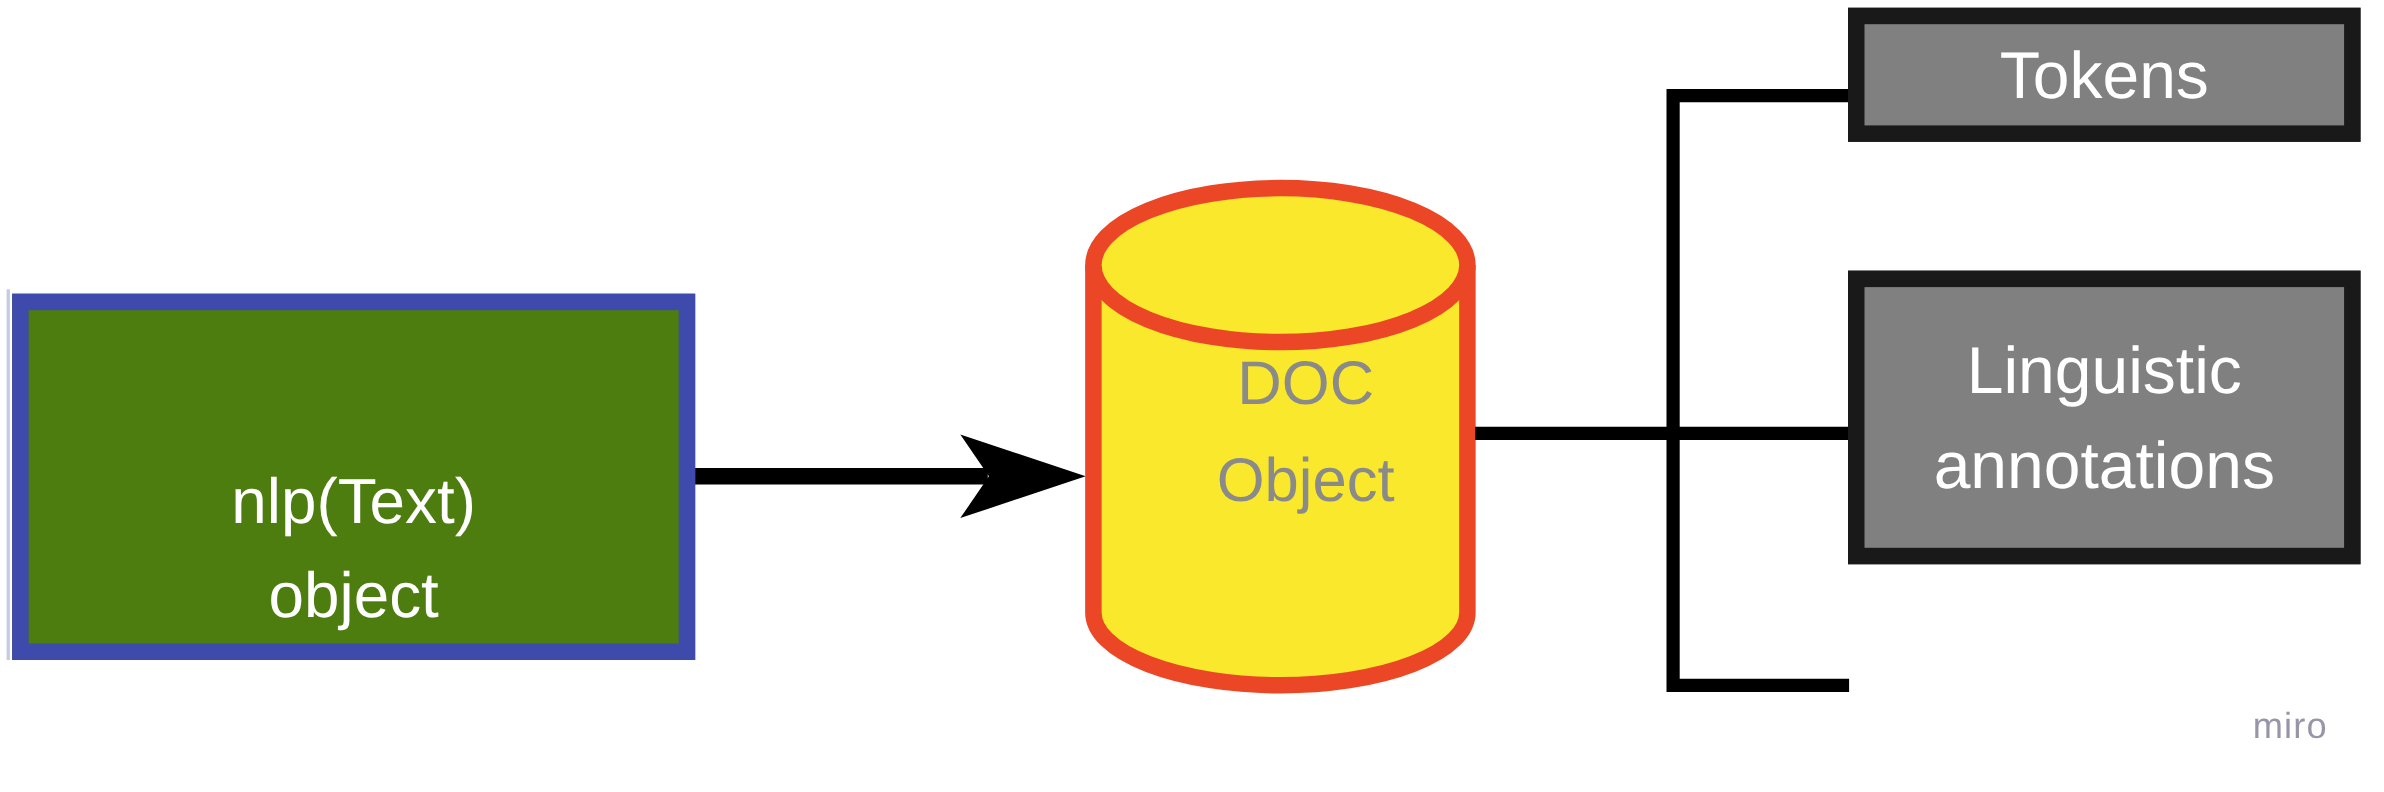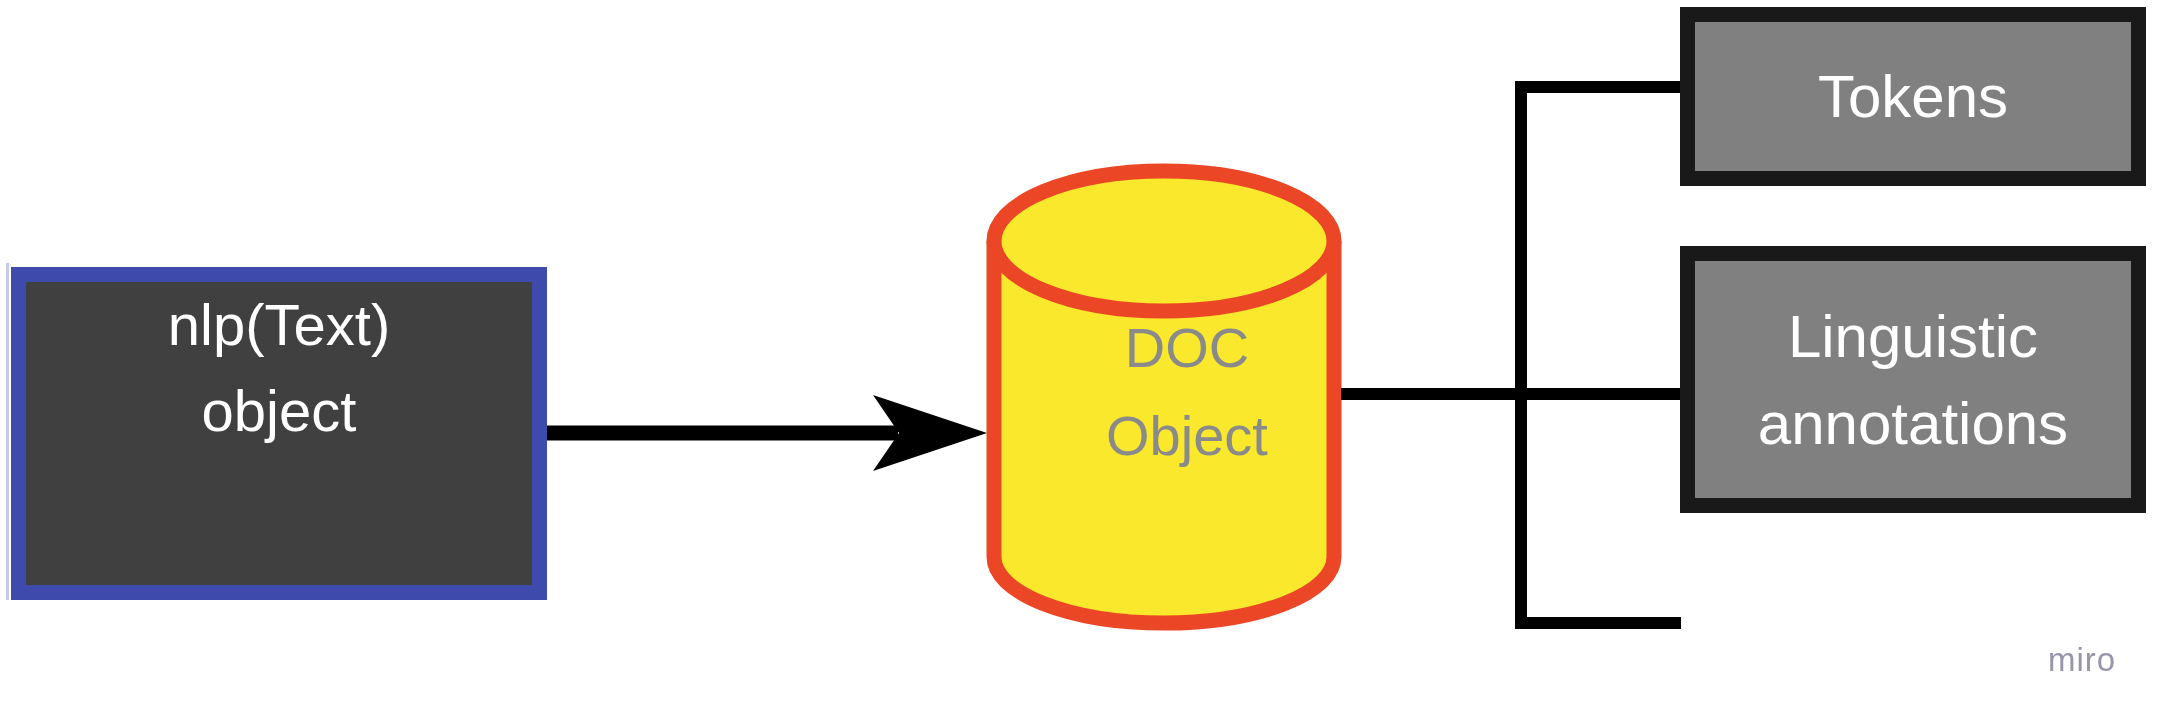--- a/index.html
+++ b/index.html
@@ -25,26 +25,26 @@
   .edge-artifact {
     position: absolute;
     left: 6px; top: 263px;
     width: 3px; height: 337px;
     background: rgba(150,160,205,0.55);
   }
   
   .input-box {
     position: absolute;
     left: 11px; top: 267px;
-    width: 536px; height: 333px;
+    width: 621px; height: 333px;
     box-sizing: border-box;
-    background: #404040;
+    background: #4d7c0f;
     border: 15px solid #3e4aac;
     display: flex;
-    align-items: flex-start;
+    align-items: flex-end;
     justify-content: center;
   }
   .input-box .label {
     color: #ffffff;
     font-size: 58px;
     line-height: 86px;
     text-align: center;
     white-space: pre-line;
   }
   
@@ -76,21 +76,21 @@
     display: flex;
     align-items: center;
     justify-content: center;
   }
   .output-box .label {
     color: #ffffff;
     font-size: 60px;
     line-height: 87px;
     text-align: center;
   }
-  .output-tokens        { top: 7px;   height: 179px; }
+  .output-tokens        { top: 7px;   height: 122px; }
   .output-linguistic    { top: 246px; height: 267px; }
   .output-relationships { top: 545px; height: 157px; }
   
   .watermark {
     position: absolute;
     left: 2031px; top: 633px;
     width: 102px; height: 53px;
     background: rgba(255,255,255,0.22);
     border-radius: 4px;
     display: flex;

